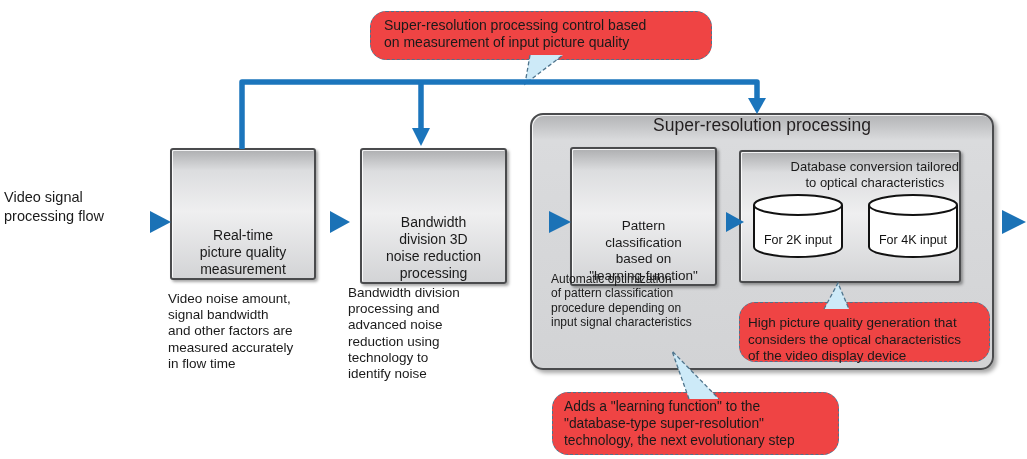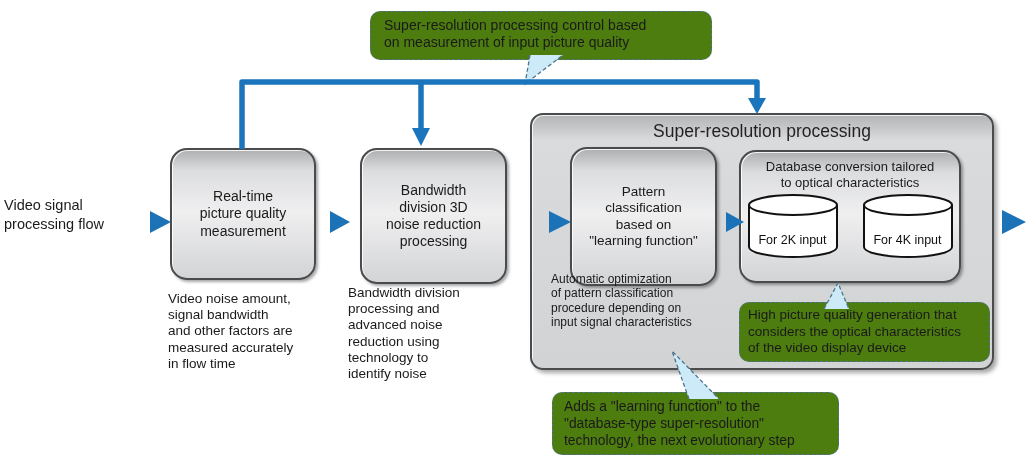--- a/index.html
+++ b/index.html
@@ -4,54 +4,54 @@
 <style>
   html,body{margin:0;padding:0;background:#fff;}
   .stage{
     position:relative;width:1027px;height:459px;background:#ffffff;
     font-family:"Liberation Sans","DejaVu Sans",sans-serif;color:#1a1a1a;overflow:hidden;
   }
   .pre{white-space:pre-line;}
   .abs{position:absolute;}
   .box{
     position:absolute;box-sizing:border-box;
-    border:2px solid #4a4b4d;border-radius:17px;
+    border:2px solid #4a4b4d;border-radius:3px;
     background:linear-gradient(180deg,#aeafb1 0%,#dcdddf 16%,#efeff0 48%,#d3d4d6 100%);
     box-shadow:2px 2px 3px rgba(0,0,0,.35), inset 1px 1px 0 rgba(255,255,255,.85);
-    display:flex;align-items:center;justify-content:center;
+    display:flex;align-items:flex-end;justify-content:center;
     text-align:center;font-size:14px;line-height:1.22;z-index:2;
   }
   .container-box{
     position:absolute;box-sizing:border-box;left:530px;top:113px;width:464px;height:257px;
     border:2px solid #4a4b4d;border-radius:13px;
     background:linear-gradient(180deg,#b3b4b6 0%,#dadbdd 10%,#d2d3d5 100%);
     box-shadow:3px 3px 4px rgba(0,0,0,.35), inset 1px 1px 0 rgba(255,255,255,.8);
     z-index:1;
   }
-  .container-title{margin-top:6px;text-align:center;font-size:17.5px;color:#231f20;}
+  .container-title{text-align:center;font-size:17.5px;color:#231f20;}
   .note{position:absolute;font-size:13.5px;line-height:1.2;z-index:2;}
   .callout{
     position:absolute;box-sizing:border-box;z-index:3;
-    background:#4d7c0f;border:1.6px dashed #4f748c;border-radius:10px;
+    background:#ef4444;border:1.6px dashed #4f748c;border-radius:16px;
     font-size:13.5px;line-height:1.24;padding:5px 10px;
   }
   .cyl{position:relative;width:92px;height:68px;}
   .cyl svg{position:absolute;left:0;top:0;}
   .cyl-label{
     position:absolute;left:0;right:0;bottom:13px;text-align:center;
     font-size:12.5px;color:#111;
   }
   .overlay{position:absolute;left:0;top:0;z-index:4;pointer-events:none;}
 </style>
 </head>
 <body>
 
 <div class="stage">
 
-  <div class="abs pre" style="left:4px;top:196px;font-size:14.5px;line-height:1.3;">Video signal
+  <div class="abs pre" style="left:4px;top:188px;font-size:14.5px;line-height:1.3;">Video signal
 processing flow</div>
 
   <div class="box pre" style="left:170px;top:148px;width:146px;height:132px;">Real-time
 picture quality
 measurement</div>
 
   <div class="box pre" style="left:360px;top:148px;width:147px;height:136px;">Bandwidth
 division 3D
 noise reduction
 processing</div>
@@ -100,21 +100,21 @@
           <ellipse cx="46" cy="12" rx="44" ry="10" fill="#ffffff" stroke="#111111" stroke-width="2"></ellipse>
         </svg>
         <span class="cyl-label">For 4K input</span>
       </div>
     </div>
   </div>
 
   <div class="callout pre" style="left:370px;top:11px;width:342px;height:49px;padding-left:13px;font-size:14px;">Super-resolution processing control based
 on measurement of input picture quality</div>
 
-  <div class="callout pre" style="left:739px;top:302px;width:251px;height:60px;padding:4px 8px;">High picture quality generation that
+  <div class="callout pre" style="left:739px;top:302px;width:251px;height:60px;padding:12px 8px;">High picture quality generation that
 considers the optical characteristics
 of the video display device</div>
 
   <div class="callout pre" style="left:552px;top:392px;width:287px;height:63px;padding:5px 11px;font-size:13.8px;">Adds a "learning function" to the
 "database-type super-resolution"
 technology, the next evolutionary step</div>
 
   <svg class="overlay" width="1027" height="459" viewBox="0 0 1027 459">
     <defs>
       <linearGradient id="ag" x1="0" y1="0" x2="1" y2="0">

